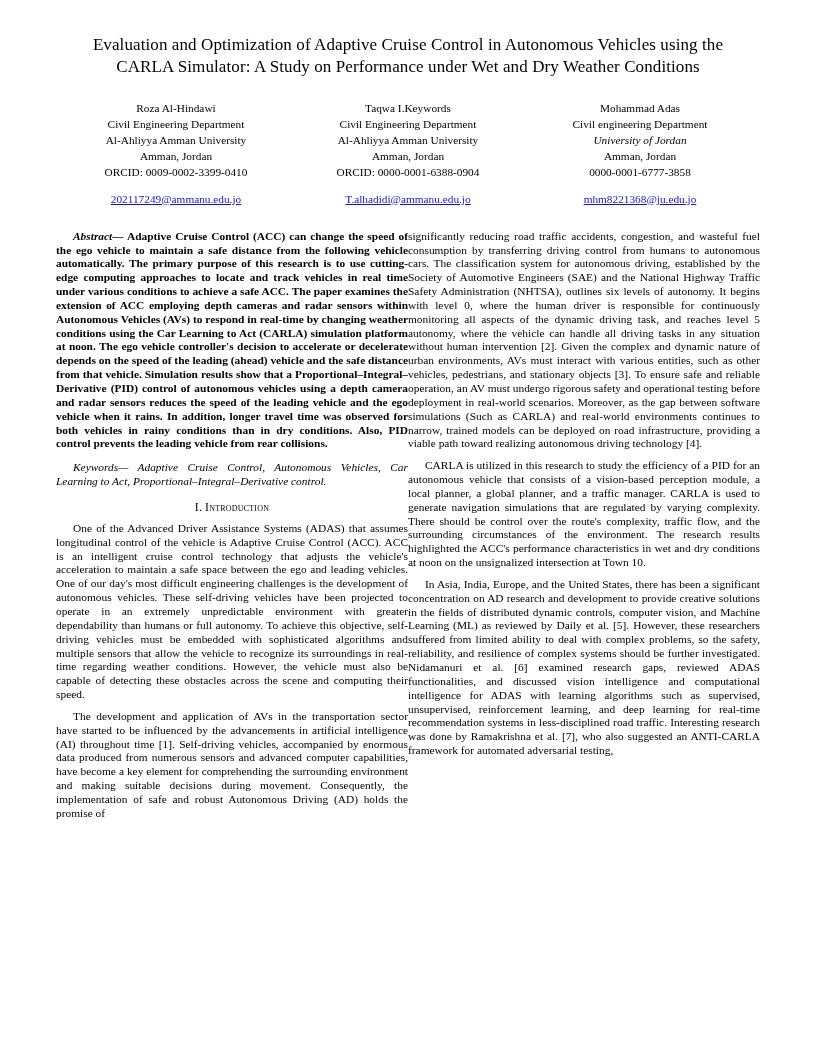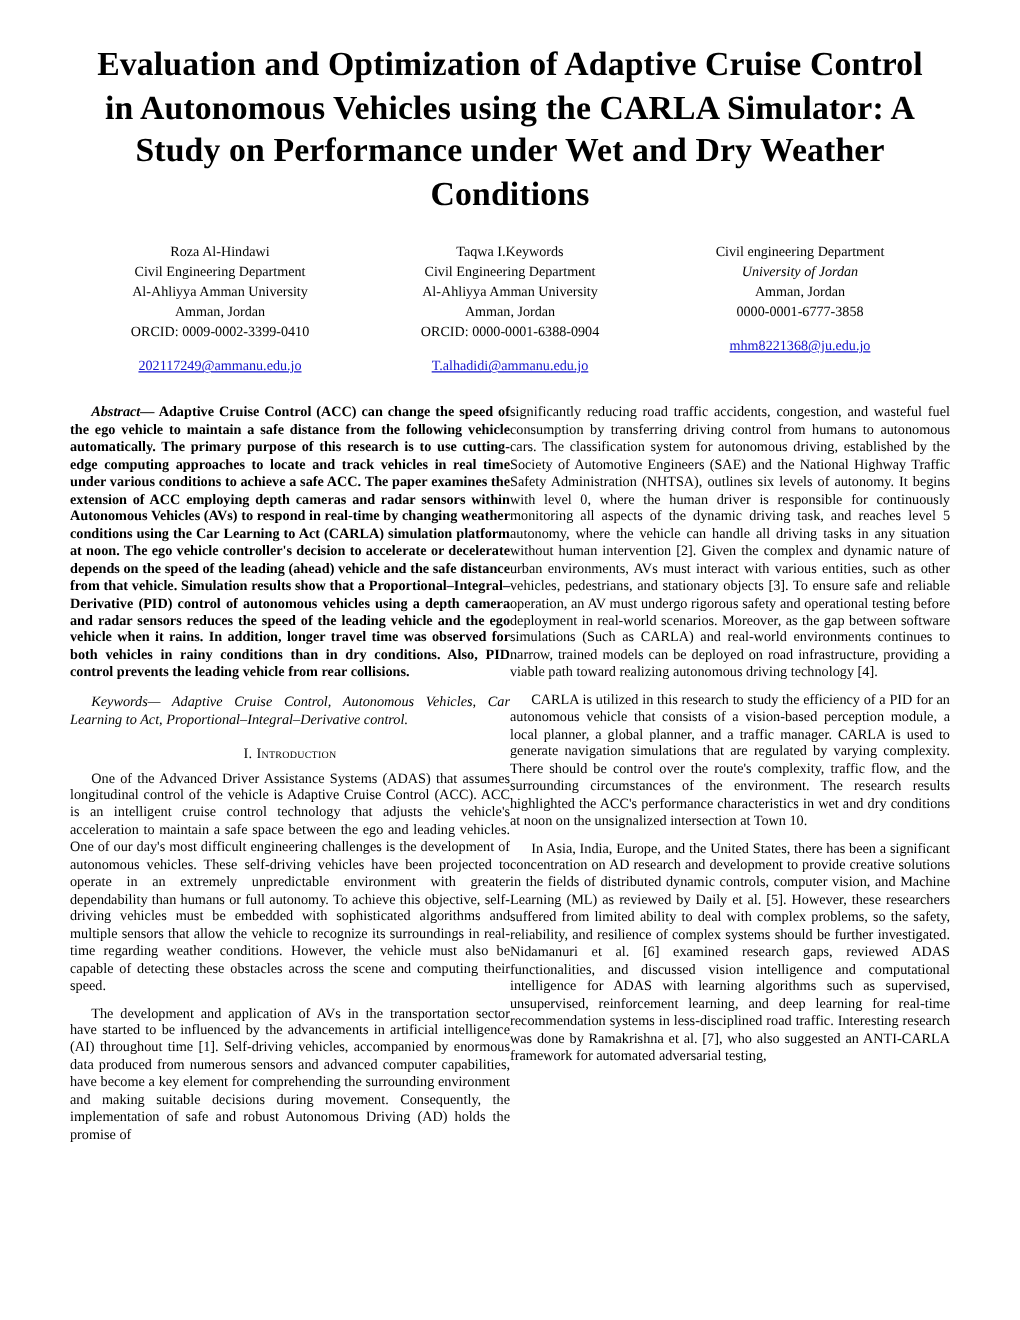--- a/index.html
+++ b/index.html
@@ -16,25 +16,25 @@
   .page {
     position: relative;
     width: 816px;
     height: 1056px;
     box-sizing: border-box;
     padding: 34px 56px 20px 56px;
     overflow: hidden;
   }
   .title {
     text-align: center;
-    font-size: 27px;
+    font-size: 17px;
     line-height: 1.28;
     letter-spacing: 0.1px;
     margin: 0 10px 0 10px;
-    font-weight: bold;
+    font-weight: normal;
   }
   .authors {
     display: flex;
     margin-top: 22px;
     padding: 0 4px;
   }
   .author {
     flex: 1 1 33.33%;
     text-align: center;
     font-size: 11.3px;
@@ -108,20 +108,21 @@
     </div>
     <div class="author">
       <div class="nm">Taqwa I.Keywords</div>
       <div>Civil Engineering Department</div>
       <div>Al-Ahliyya Amman University</div>
       <div>Amman, Jordan</div>
       <div>ORCID: 0000-0001-6388-0904</div>
       <a class="mail" href="#">T.alhadidi@ammanu.edu.jo</a>
     </div>
     <div class="author">
+      <div class="nm">Mohammad Adas</div>
       <div>Civil engineering Department</div>
       <div class="it">University of Jordan</div>
       <div>Amman, Jordan</div>
       <div>0000-0001-6777-3858</div>
       <a class="mail" href="#">mhm8221368@ju.edu.jo</a>
     </div>
   </div>
 
   <div class="cols">
 

